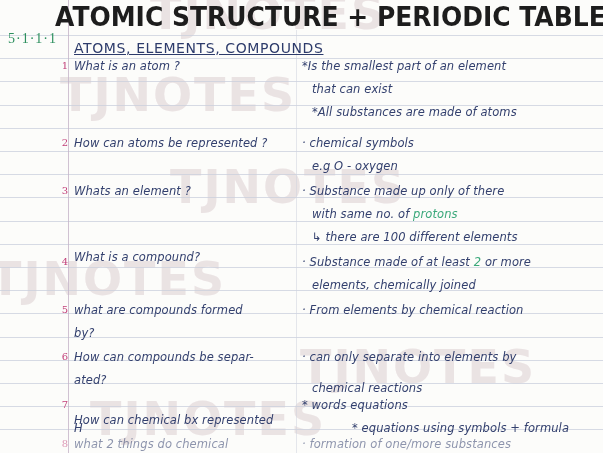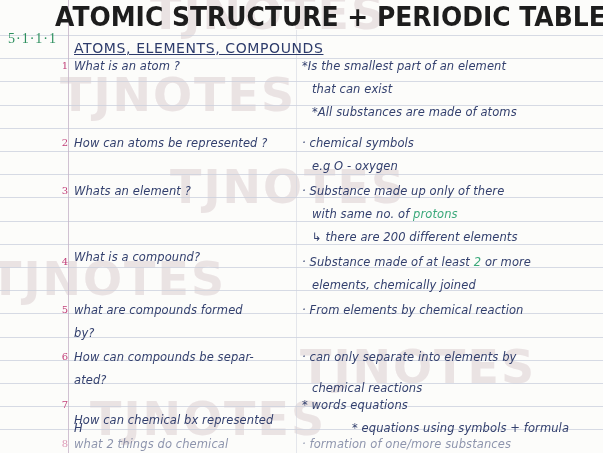--- a/index.html
+++ b/index.html
@@ -215,21 +215,21 @@
       <div class="atext indent" style="top: 82.2px;">that can exist</div>
       <div class="atext indent" style="top: 105.4px;">*All substances are made of atoms</div>
       <div class="qnum" style="left: 52px; top: 137px;">2</div>
       <div class="qtext" style="top: 136px;">How can atoms be represented ?</div>
       <div class="atext" style="top: 136px;">· chemical symbols</div>
       <div class="atext indent" style="top: 159.2px;">e.g O - oxygen</div>
       <div class="qnum" style="left: 52px; top: 185px;">3</div>
       <div class="qtext" style="top: 184px;">Whats an element ?</div>
       <div class="atext" style="top: 184px;">· Substance made up only of there</div>
       <div class="atext indent" style="top: 207.2px;">with same no. of <span class="hl-green">protons</span></div>
-      <div class="atext indent" style="top: 230.4px;">↳ there are 200 different elements</div>
+      <div class="atext indent" style="top: 230.4px;">↳ there are 100 different elements</div>
       <div class="qnum" style="left: 52px; top: 256px;">4</div>
       <div class="qtext" style="top: 250px;">What is a compound?</div>
       <div class="atext" style="top: 255px;">· Substance made of  at least <span class="hl-green">2</span> or more</div>
       <div class="atext indent" style="top: 278.2px;">elements, chemically joined</div>
       <div class="qnum" style="left: 52px; top: 304px;">5</div>
       <div class="qtext" style="top: 303px;">what are compounds formed</div>
       <div class="qtext" style="top: 326.2px;">by?</div>
       <div class="atext" style="top: 303px;">· From elements by chemical reaction</div>
       <div class="qnum" style="left: 52px; top: 351px;">6</div>
       <div class="qtext" style="top: 350px;">How can compounds be separ-</div>

